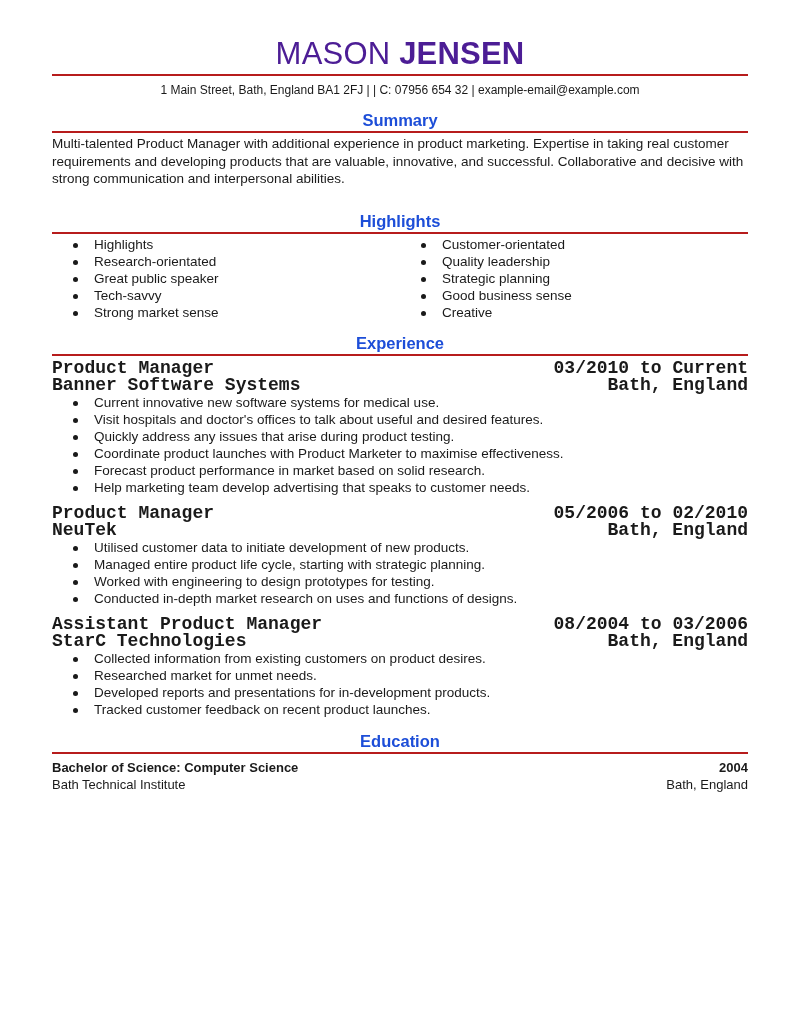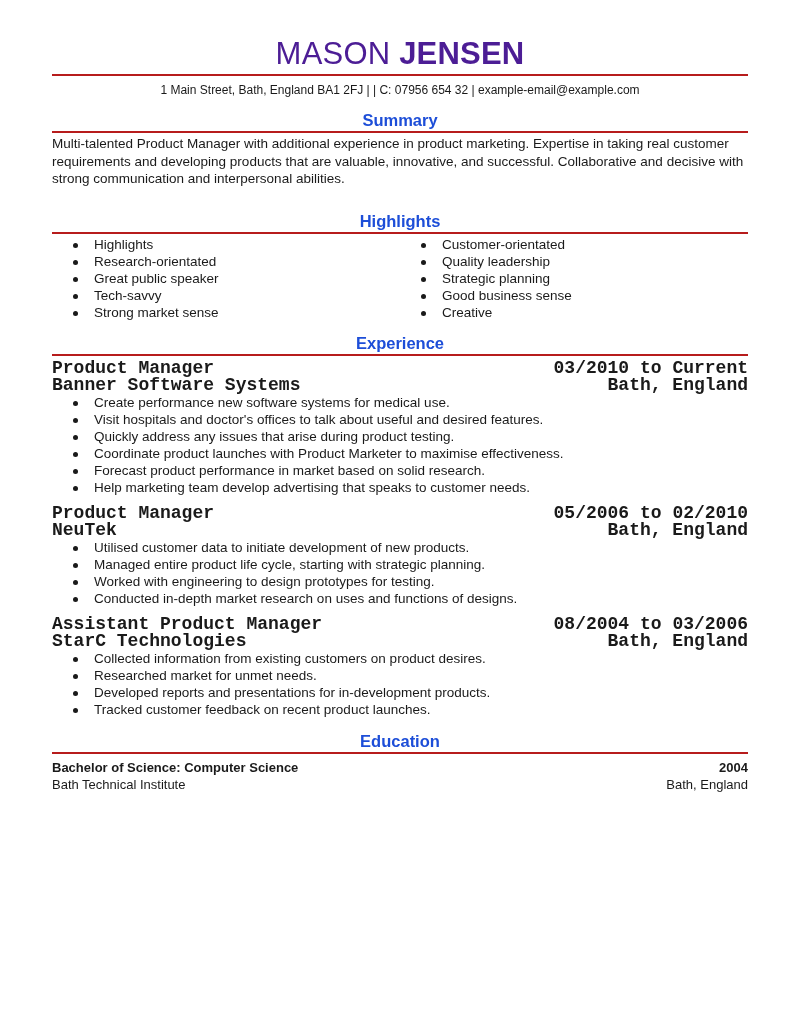--- a/index.html
+++ b/index.html
@@ -72,21 +72,21 @@
         <div class="job">
           <div class="job-row">
             <span>Product Manager</span>
             <span>03/2010 to Current</span>
           </div>
           <div class="job-row">
             <span>Banner Software Systems</span>
             <span>Bath, England</span>
           </div>
           <ul class="bul">
-            <li><span class="dot"></span><span>Create performance new software systems for medical use.</span></li>
+            <li><span class="dot"></span><span>Current innovative new software systems for medical use.</span></li>
             <li><span class="dot"></span><span>Visit hospitals and doctor's offices to talk about useful and desired features.</span></li>
             <li><span class="dot"></span><span>Quickly address any issues that arise during product testing.</span></li>
             <li><span class="dot"></span><span>Coordinate product launches with Product Marketer to maximise effectiveness.</span></li>
             <li><span class="dot"></span><span>Forecast product performance in market based on solid research.</span></li>
             <li><span class="dot"></span><span>Help marketing team develop advertising that speaks to customer needs.</span></li>
           </ul>
         </div>
         <div class="job">
           <div class="job-row">
             <span>Product Manager</span>

